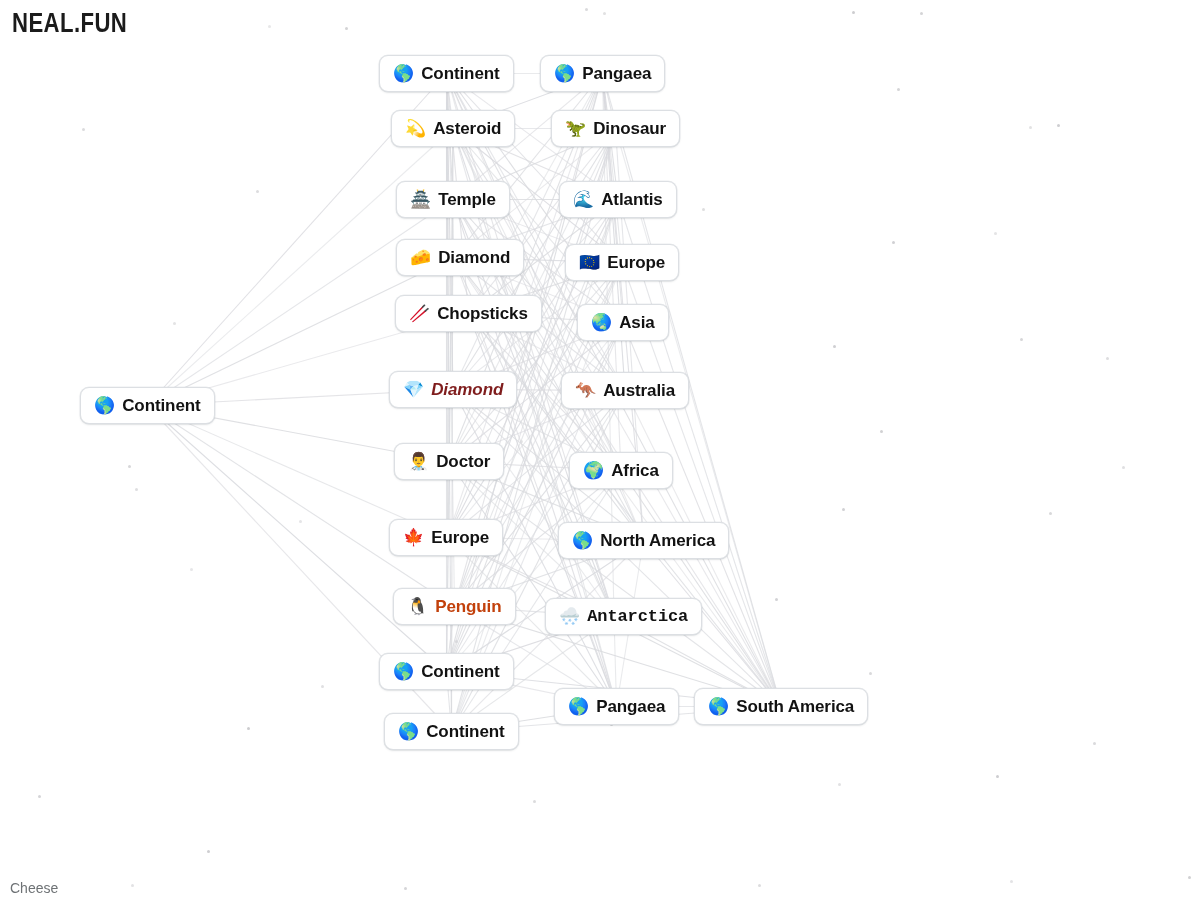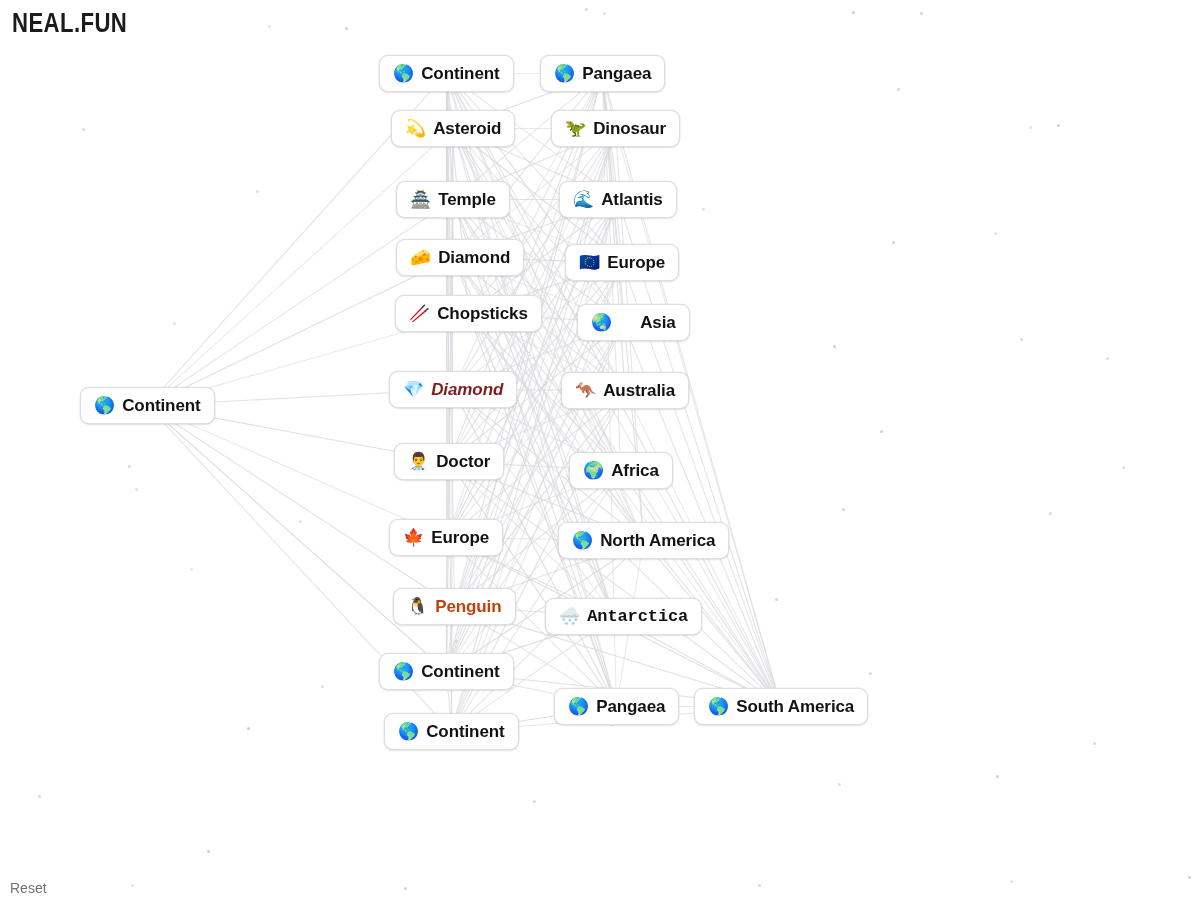--- a/index.html
+++ b/index.html
@@ -362,21 +362,21 @@
     <div class="node" id="node-europe" style="left: 565px; top: 244px; background: rgb(255, 255, 255); border-color: rgb(220, 223, 227);">
       <span class="node-emoji">🇪🇺</span>
       <span class="node-label" style="color: rgb(18, 18, 18);">Europe</span>
     </div>
     <div class="node" id="node-chopsticks" style="left: 395px; top: 295px; background: rgb(255, 255, 255); border-color: rgb(220, 223, 227);">
       <span class="node-emoji">🥢</span>
       <span class="node-label" style="color: rgb(18, 18, 18);">Chopsticks</span>
     </div>
     <div class="node" id="node-asia" style="left: 577px; top: 304px; background: rgb(255, 255, 255); border-color: rgb(220, 223, 227);">
       <span class="node-emoji">🌏</span>
-      <span class="node-label" style="color: rgb(18, 18, 18); margin-left: 21px;">Asia</span>
+      <span class="node-label" style="color: rgb(18, 18, 18);">Asia</span>
     </div>
     <div class="node" id="node-diamond" style="left: 389px; top: 371px; background: rgb(255, 255, 255); border-color: rgb(220, 223, 227);">
       <span class="node-emoji">💎</span>
       <span class="node-label" style="color: #7f1d1d; font-style: italic;">Diamond</span>
     </div>
     <div class="node" id="node-australia" style="left: 561px; top: 372px; background: rgb(255, 255, 255); border-color: rgb(220, 223, 227);">
       <span class="node-emoji">🦘</span>
       <span class="node-label" style="color: rgb(18, 18, 18);">Australia</span>
     </div>
     <div class="node" id="node-doctor" style="left: 394px; top: 443px; background: rgb(255, 255, 255); border-color: rgb(220, 223, 227);">
@@ -414,13 +414,13 @@
     <div class="node" id="node-south-america" style="left: 694px; top: 688px; background: rgb(255, 255, 255); border-color: rgb(220, 223, 227);">
       <span class="node-emoji">🌎</span>
       <span class="node-label" style="color: rgb(18, 18, 18);">South America</span>
     </div>
     <div class="node" id="node-continent-c" style="left: 384px; top: 713px; background: rgb(255, 255, 255); border-color: rgb(220, 223, 227);">
       <span class="node-emoji">🌎</span>
       <span class="node-label" style="color: rgb(18, 18, 18);">Continent</span>
     </div>
   </div>
 
-<button id="reset-button" style="color: rgb(110, 114, 117);">Reset</button>
+<button id="reset-button" style="color: rgb(110, 114, 117);">Cheese</button>
 
 </body></html>

